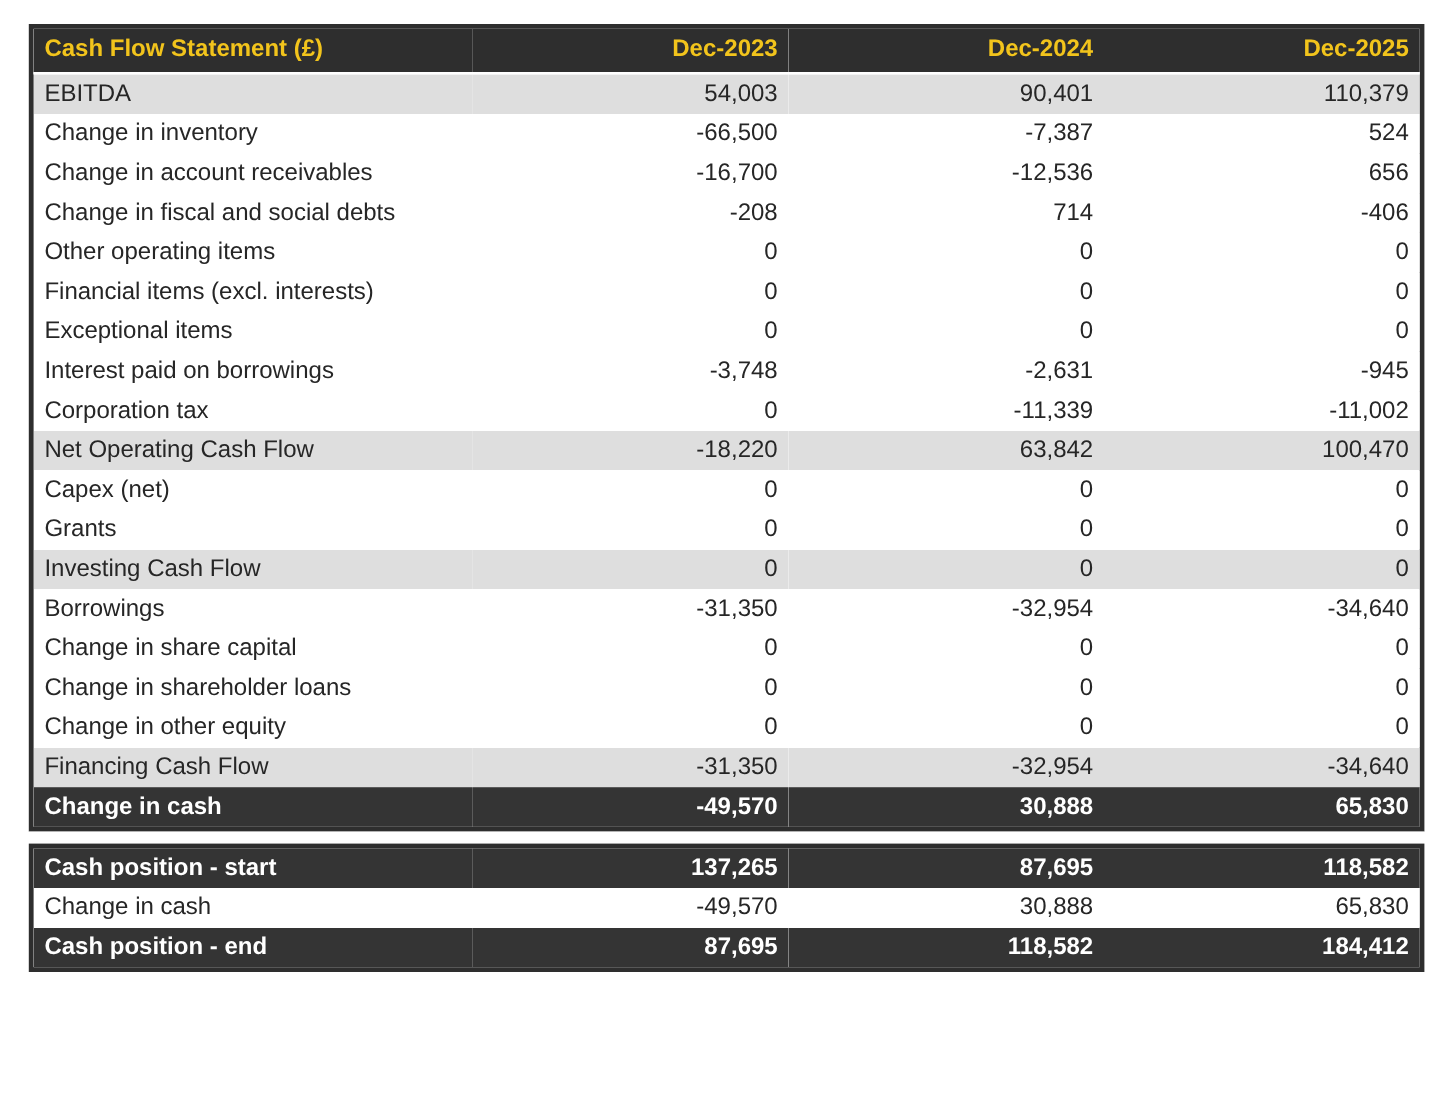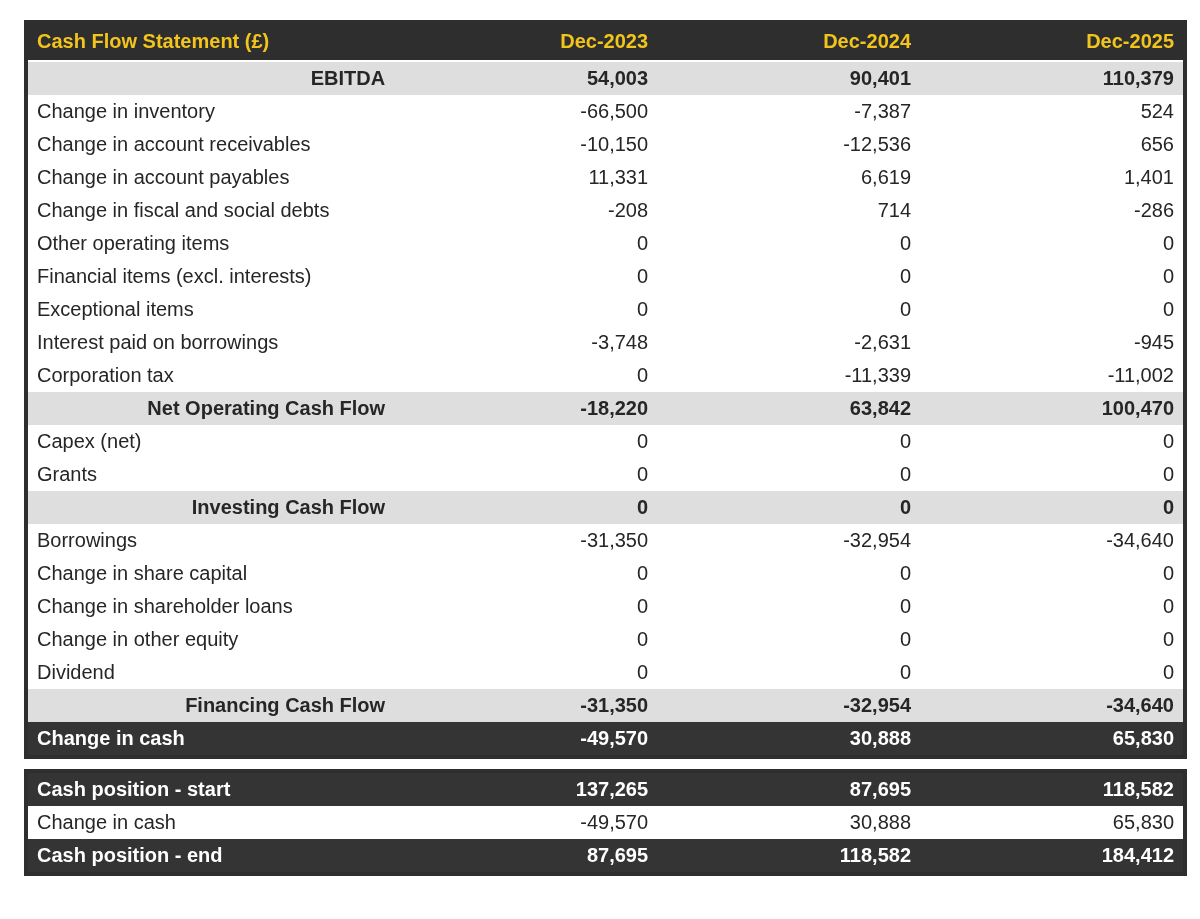--- a/index.html
+++ b/index.html
@@ -56,22 +56,21 @@
     border-bottom:2px solid var(--divider);
     margin-top:32px;
   }
   thead th.title{
     text-align:left;
   }
   td.label{text-align:left;}
   td.num{text-align:right;}
   tr.row-subtotal td{
     background:var(--subtotal-bg);
-    font-weight:700;
-    text-align:right;
+    font-weight:400;
   }
   tr.row-dark td{
     background:var(--dark-bg);
     color:var(--dark-text);
     font-weight:700;
   }
   tr.row-normal td{
     background:#ffffff;
     font-weight:400;
   }
@@ -105,35 +104,29 @@
     <td class="num">110,379</td>
   </tr>
           <tr class="data-row row-normal">
     <td class="label">Change in inventory</td>
     <td class="num">-66,500</td>
     <td class="num">-7,387</td>
     <td class="num">524</td>
   </tr>
           <tr class="data-row row-normal">
     <td class="label">Change in account receivables</td>
-    <td class="num">-10,150</td>
+    <td class="num">-16,700</td>
     <td class="num">-12,536</td>
     <td class="num">656</td>
-  </tr>
-          <tr class="data-row row-normal">
-    <td class="label">Change in account payables</td>
-    <td class="num">11,331</td>
-    <td class="num">6,619</td>
-    <td class="num">1,401</td>
   </tr>
           <tr class="data-row row-normal">
     <td class="label">Change in fiscal and social debts</td>
     <td class="num">-208</td>
     <td class="num">714</td>
-    <td class="num">-286</td>
+    <td class="num">-406</td>
   </tr>
           <tr class="data-row row-normal">
     <td class="label">Other operating items</td>
     <td class="num">0</td>
     <td class="num">0</td>
     <td class="num">0</td>
   </tr>
           <tr class="data-row row-normal">
     <td class="label">Financial items (excl. interests)</td>
     <td class="num">0</td>
@@ -195,26 +188,20 @@
     <td class="num">0</td>
   </tr>
           <tr class="data-row row-normal">
     <td class="label">Change in shareholder loans</td>
     <td class="num">0</td>
     <td class="num">0</td>
     <td class="num">0</td>
   </tr>
           <tr class="data-row row-normal">
     <td class="label">Change in other equity</td>
-    <td class="num">0</td>
-    <td class="num">0</td>
-    <td class="num">0</td>
-  </tr>
-          <tr class="data-row row-normal">
-    <td class="label">Dividend</td>
     <td class="num">0</td>
     <td class="num">0</td>
     <td class="num">0</td>
   </tr>
           <tr class="data-row row-subtotal">
     <td class="label">Financing Cash Flow</td>
     <td class="num">-31,350</td>
     <td class="num">-32,954</td>
     <td class="num">-34,640</td>
   </tr>

